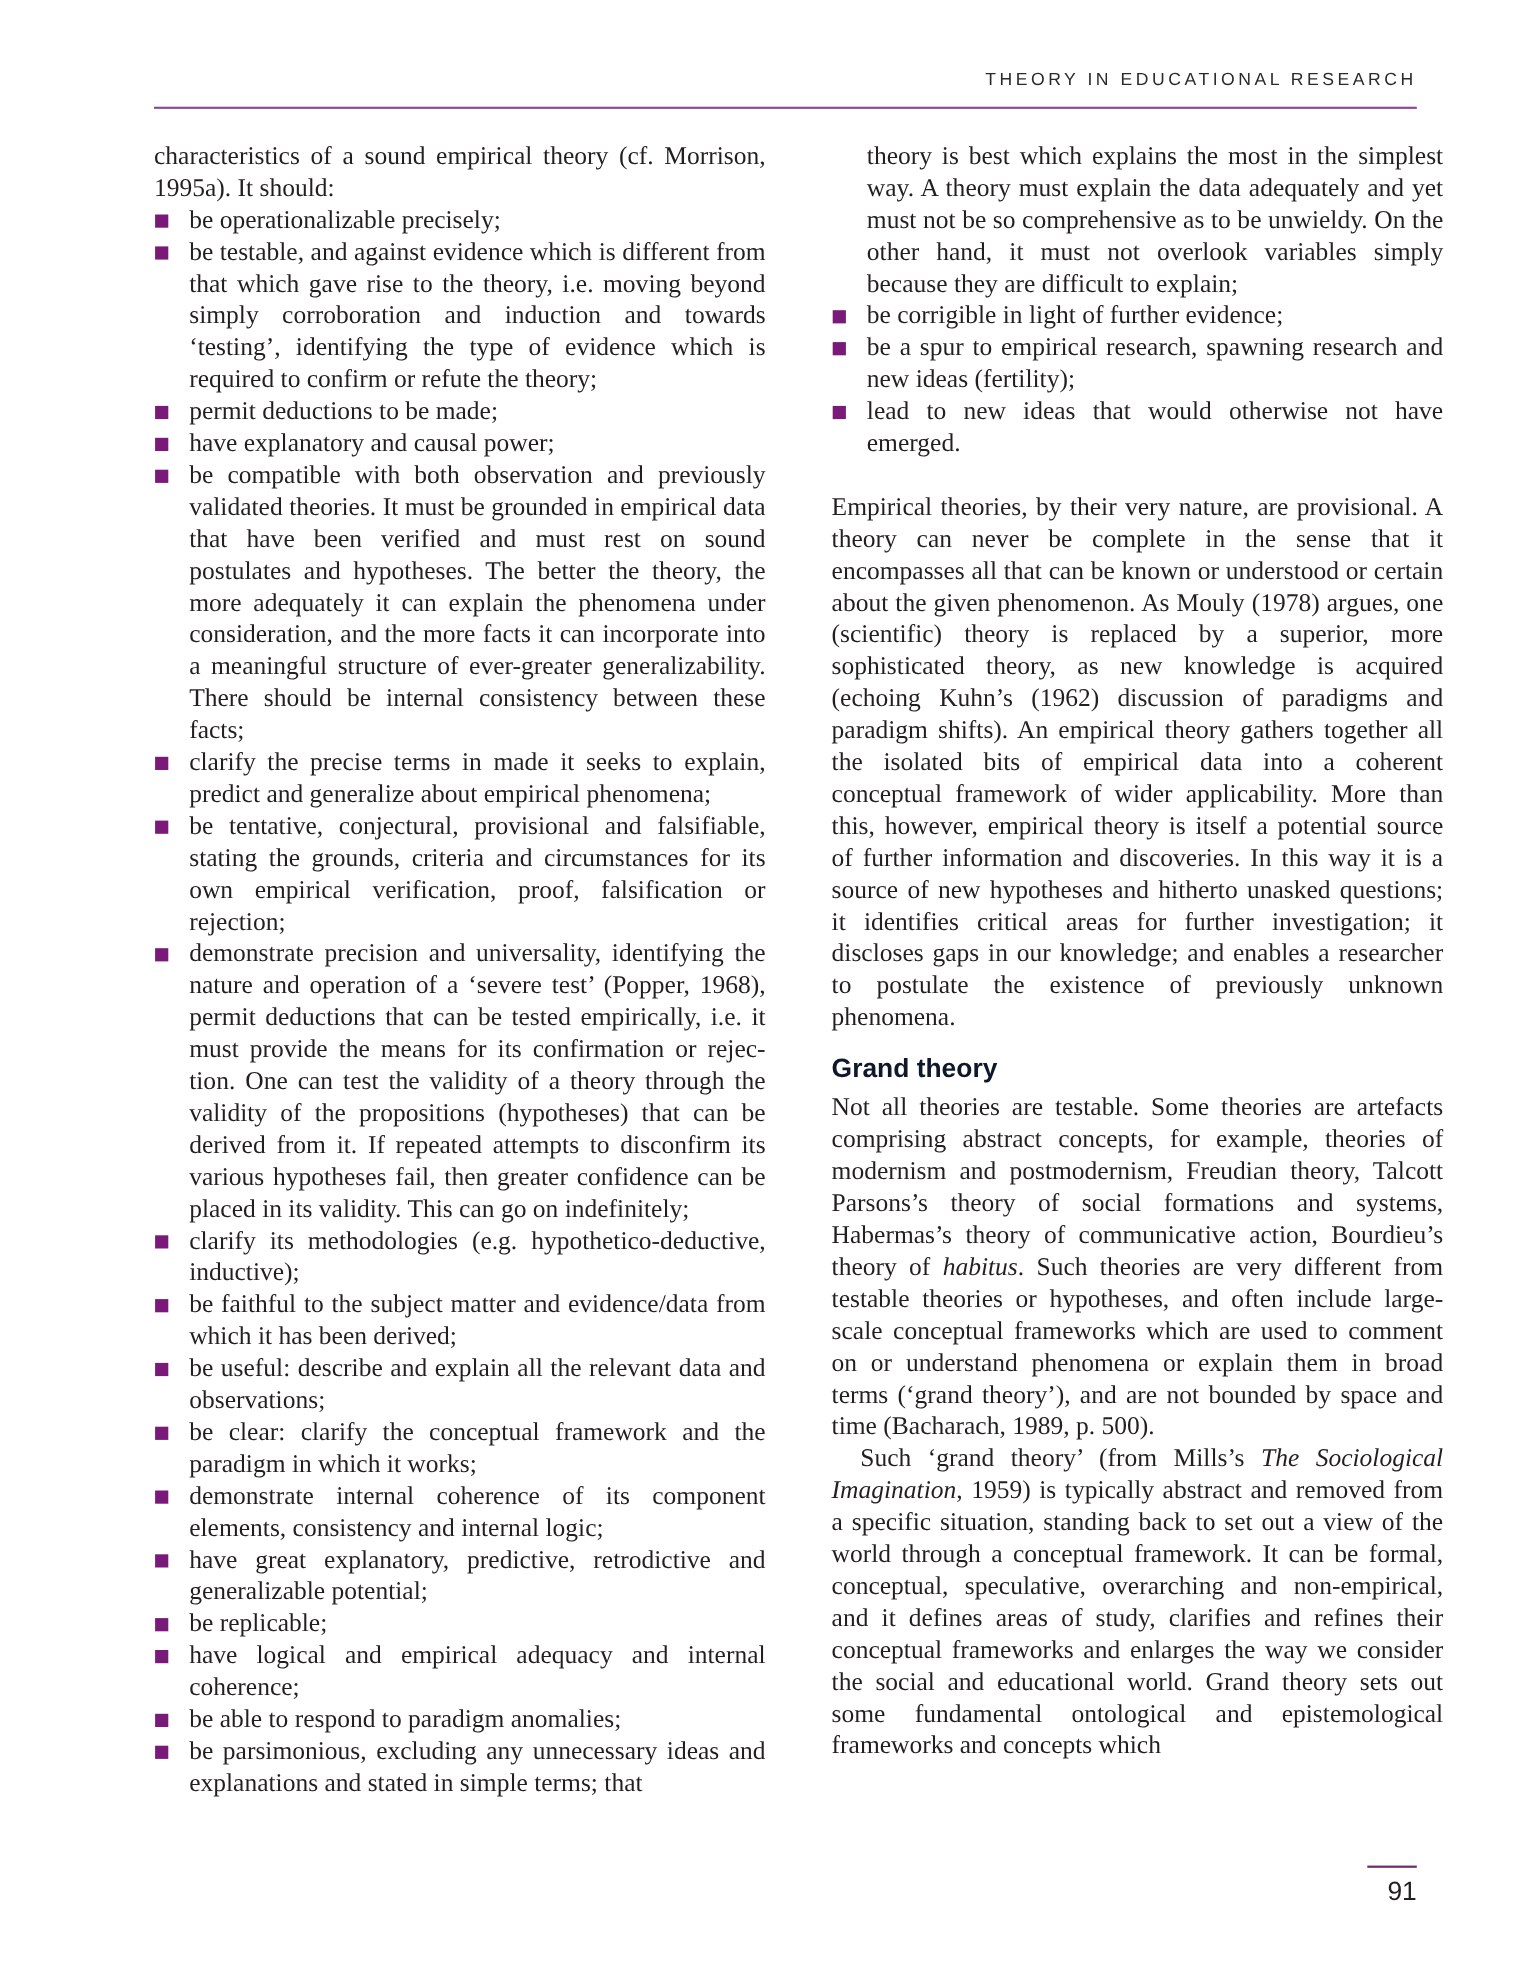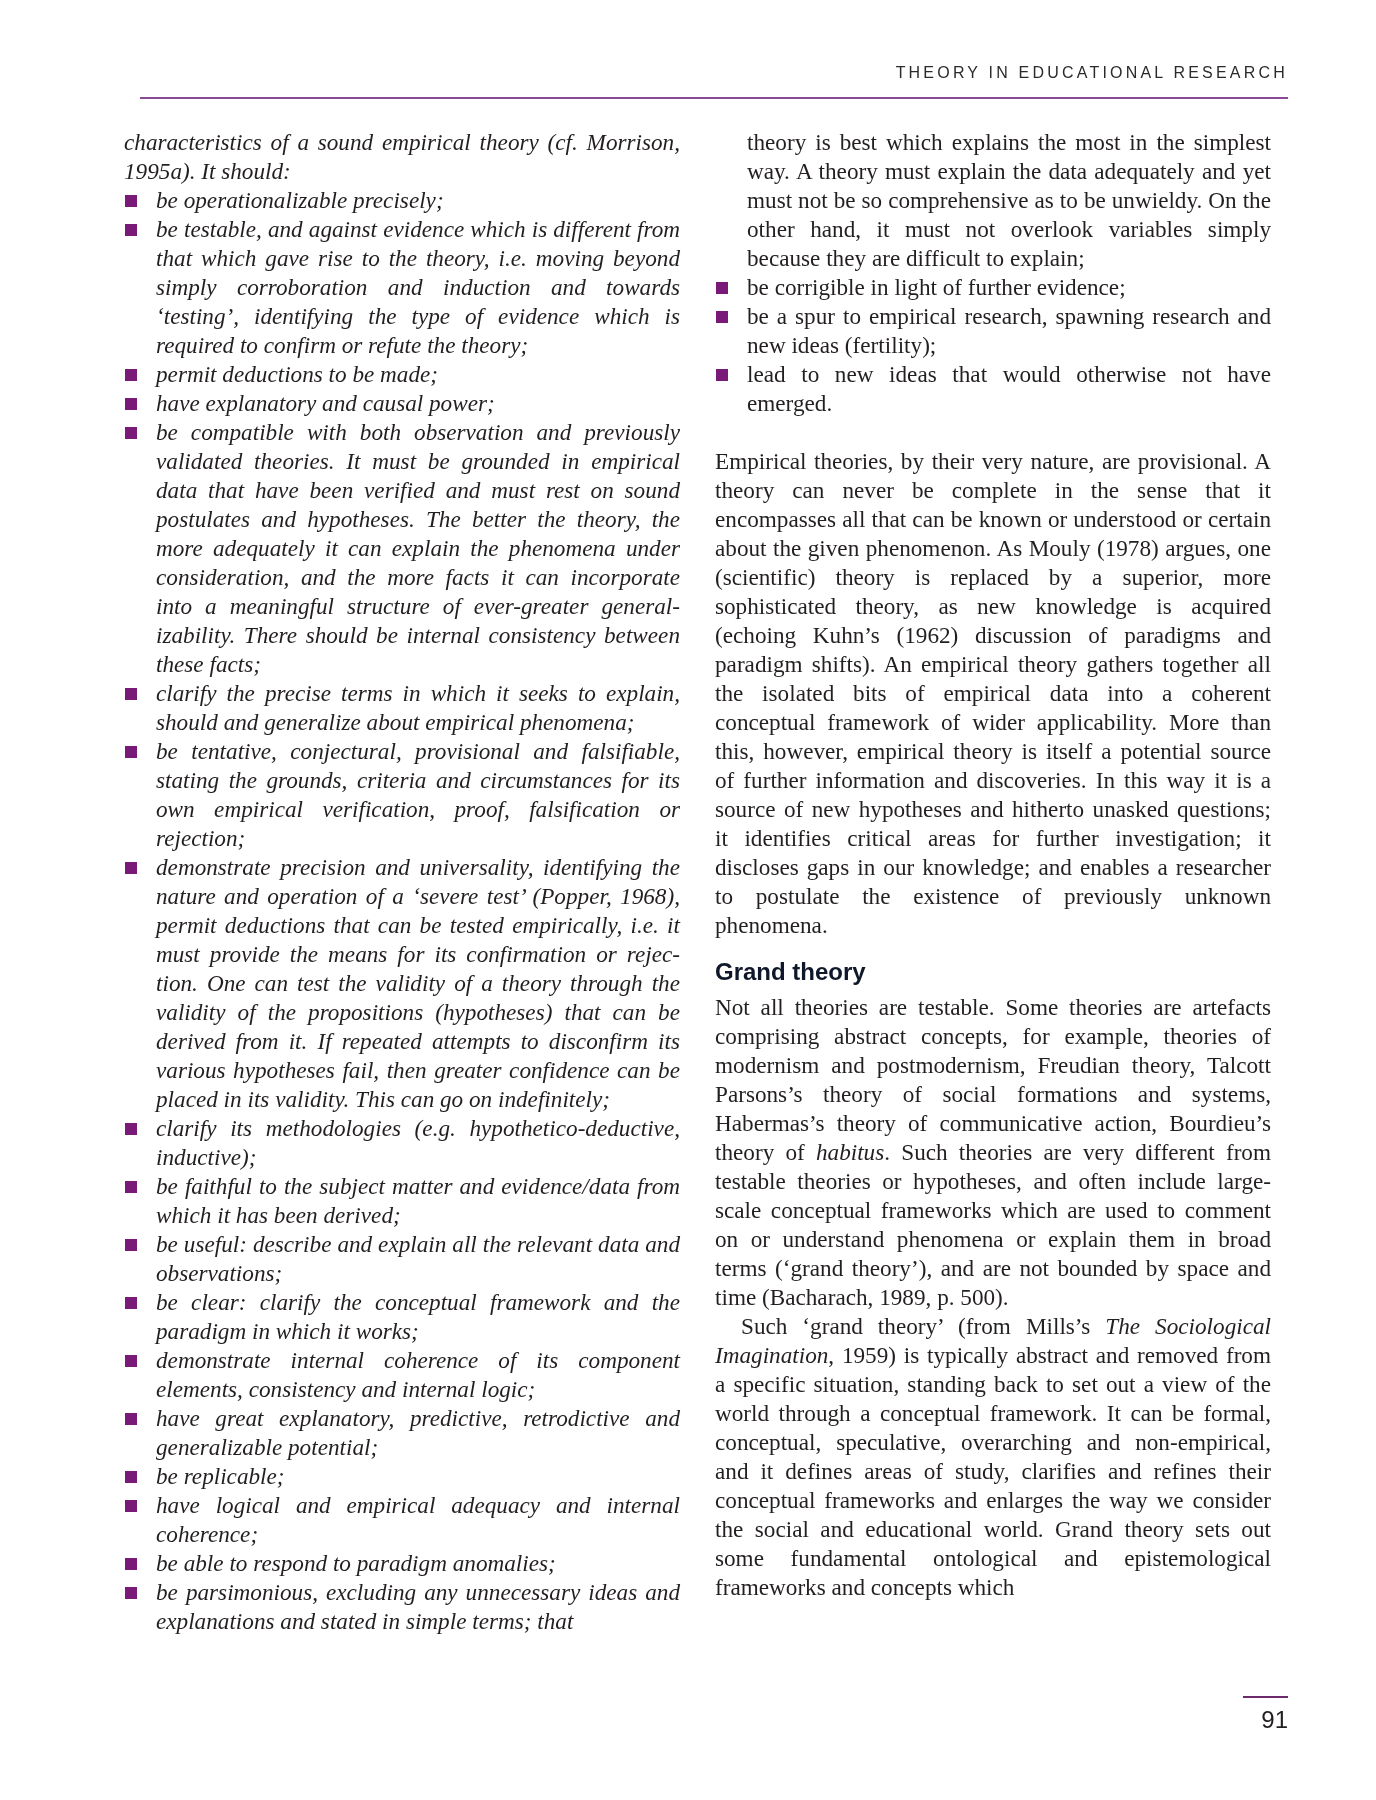--- a/index.html
+++ b/index.html
@@ -7,22 +7,22 @@
     .running-head {
       position: absolute; left: 140px; top: 64px; width: 1148px; text-align: right;
       font-family: "Liberation Sans", sans-serif; font-size: 16px; letter-spacing: 3.2px; color: #2a2a2a;
     }
     .head-rule { position: absolute; left: 140px; top: 97px; width: 1148px; height: 2px; background: #8a4b96; }
     .col {
       position: absolute; top: 128px; width: 556px;
       font-family: "Liberation Serif", serif; font-size: 23.2px; line-height: 29px;
       text-align: justify; hyphens: manual;
     }
-    .col-left { left: 124px; font-style: italic; }
-    .col-right { left: 715px; }
+    .col-left { left: 140px; }
+    .col-right { left: 756px; }
     p { margin: 0; }
     .para-gap { margin-top: 29px; }
     .indent { text-indent: 26px; }
     ul.bullets { list-style: none; margin: 0; padding: 0; }
     ul.bullets li { position: relative; padding-left: 32px; }
     ul.bullets li .bullet {
       position: absolute; left: 1px; top: 9px; width: 12px; height: 12px; background: #7a1a78;
     }
     .cont { padding-left: 32px; }
     h2.section-heading {
@@ -43,21 +43,21 @@
 <div class="head-rule"></div>
 
 <div class="col col-left">
   <p>characteristics of a sound empirical theory (cf. Morrison, 1995a). It should:</p>
   <ul class="bullets para-gap">
     <li><span class="bullet"></span><span>be operationalizable precisely;</span></li>
     <li><span class="bullet"></span><span>be testable, and against evidence which is different from that which gave rise to the theory, i.e. moving beyond simply corroboration and induction and towards ‘testing’, identifying the type of evidence which is required to confirm or refute the theory;</span></li>
     <li><span class="bullet"></span><span>permit deductions to be made;</span></li>
     <li><span class="bullet"></span><span>have explanatory and causal power;</span></li>
     <li><span class="bullet"></span><span>be compatible with both observation and previously validated theories. It must be grounded in empirical data that have been verified and must rest on sound postulates and hypotheses. The better the theory, the more adequately it can explain the phenomena under consideration, and the more facts it can incorporate into a meaningful structure of ever-greater general­izability. There should be internal consistency between these facts;</span></li>
-    <li><span class="bullet"></span><span>clarify the precise terms in which it seeks to explain, should and generalize about empirical phenomena;</span></li>
+    <li><span class="bullet"></span><span>clarify the precise terms in made it seeks to explain, predict and generalize about empirical phenomena;</span></li>
     <li><span class="bullet"></span><span>be tentative, conjectural, provisional and falsifiable, stating the grounds, criteria and circumstances for its own empirical verification, proof, falsification or rejection;</span></li>
     <li><span class="bullet"></span><span>demonstrate precision and universality, identifying the nature and operation of a ‘severe test’ (Popper, 1968), permit deductions that can be tested empirically, i.e. it must provide the means for its confirmation or rejec­tion. One can test the validity of a theory through the validity of the propositions (hypotheses) that can be derived from it. If repeated attempts to disconfirm its various hypotheses fail, then greater confidence can be placed in its validity. This can go on indefinitely;</span></li>
     <li><span class="bullet"></span><span>clarify its methodologies (e.g. hypothetico-deductive, inductive);</span></li>
     <li><span class="bullet"></span><span>be faithful to the subject matter and evidence/data from which it has been derived;</span></li>
     <li><span class="bullet"></span><span>be useful: describe and explain all the relevant data and observations;</span></li>
     <li><span class="bullet"></span><span>be clear: clarify the conceptual framework and the paradigm in which it works;</span></li>
     <li><span class="bullet"></span><span>demonstrate internal coherence of its component elements, consistency and internal logic;</span></li>
     <li><span class="bullet"></span><span>have great explanatory, predictive, retrodictive and generalizable potential;</span></li>
     <li><span class="bullet"></span><span>be replicable;</span></li>
     <li><span class="bullet"></span><span>have logical and empirical adequacy and internal coherence;</span></li>

